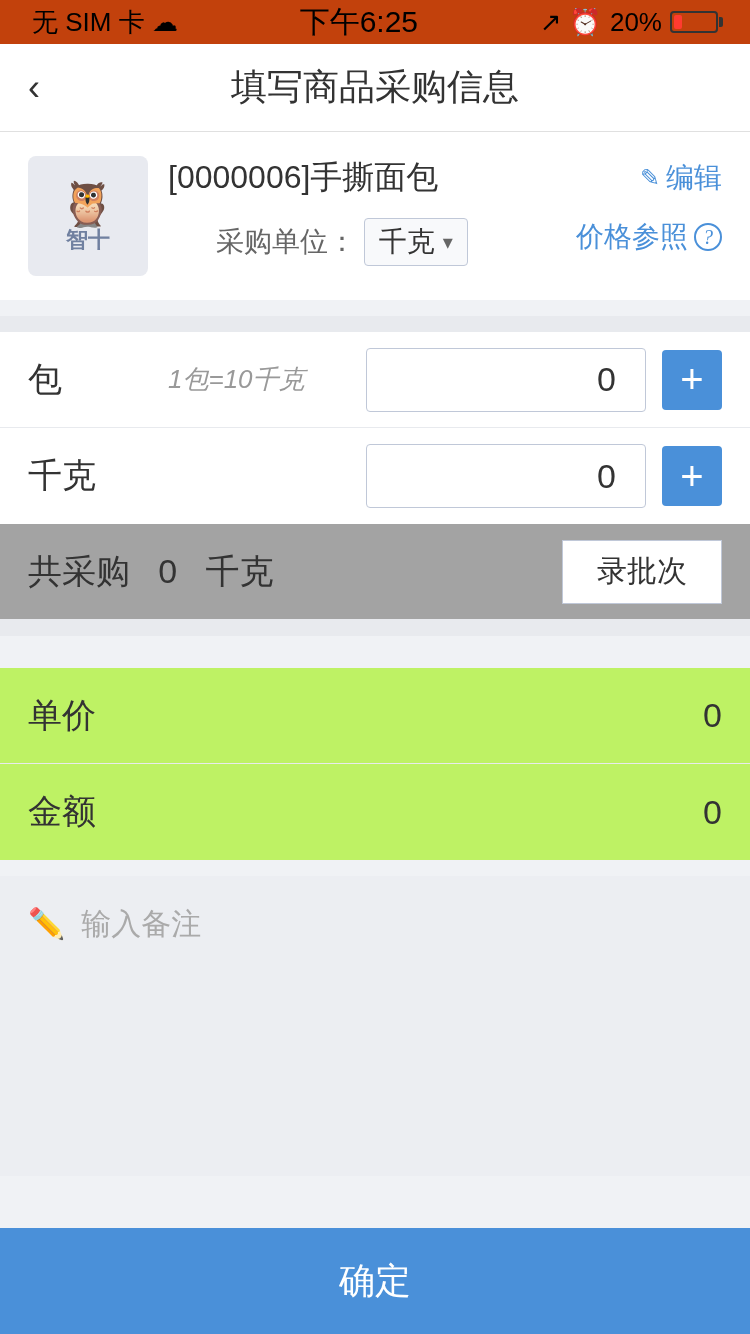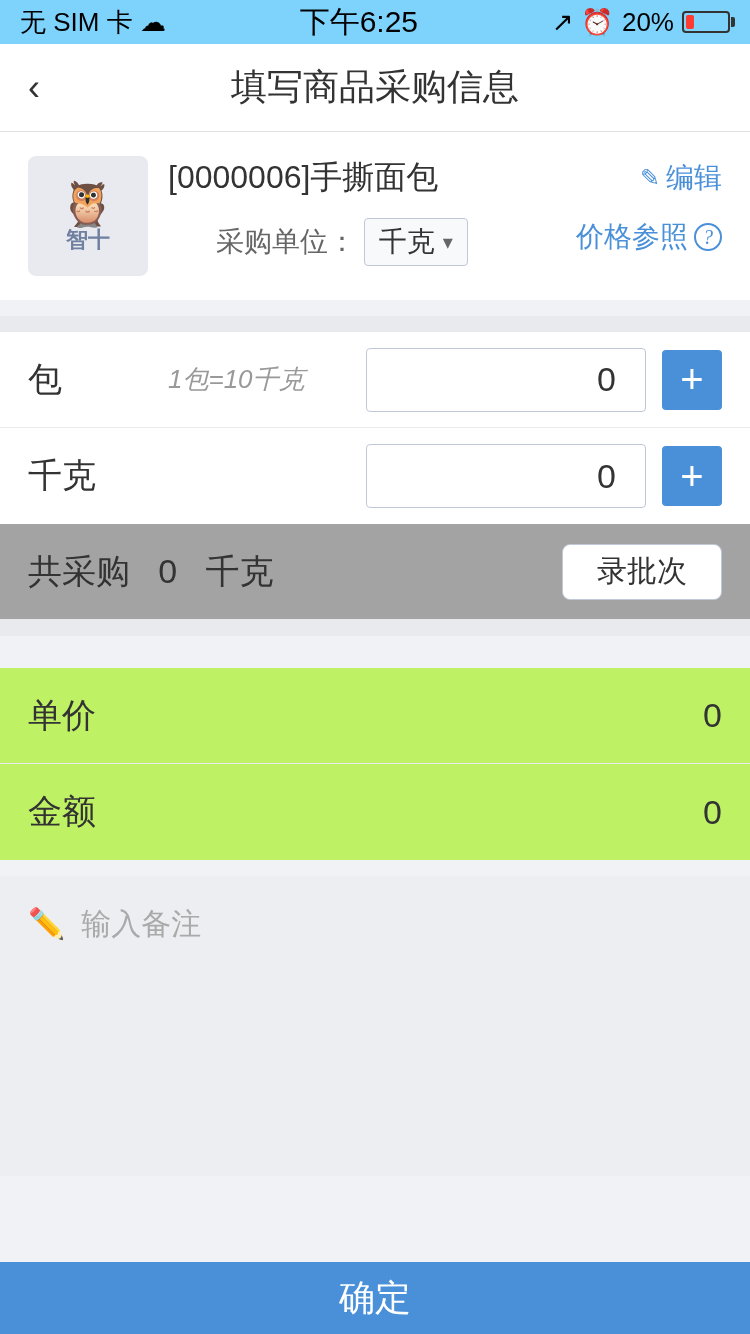--- a/index.html
+++ b/index.html
@@ -9,25 +9,25 @@
       min-height: 1334px;
       font-family: -apple-system, "PingFang SC", "Helvetica Neue", Arial, sans-serif;
       background: #f0f2f5;
       font-size: 32px;
       color: #333;
     }
 
     
     .status-bar {
       height: 44px;
-      background: #7dd3fc;
+      background: #c2410c;
       display: flex;
       align-items: center;
       justify-content: space-between;
-      padding: 0 20px;
+      padding: 0 32px;
       font-size: 28px;
       color: #000;
       text-align: right;
     }
     .status-left { font-size: 26px; }
     .status-center { font-size: 30px; font-weight: 500; }
     .status-right { display: flex; align-items: center; gap: 8px; font-size: 26px; }
     .battery-icon {
       width: 48px; height: 22px;
       border: 2px solid #333;
@@ -254,23 +254,23 @@
       padding: 0 28px;
       height: 96px;
       border-bottom: 1px solid #e8eaee;
     }
     .total-text {
       font-size: 34px;
       color: #333;
     }
     .record-batch-btn {
       width: 160px;
-      height: 56px;
+      height: 64px;
       border: 1px solid #c0c8d8;
-      border-radius: 8px;
+      border-radius: 0;
       background: #fff;
       display: flex;
       align-items: center;
       justify-content: center;
       font-size: 30px;
       color: #333;
       cursor: pointer;
     }
 
     
@@ -322,21 +322,21 @@
       background: #eceef2;
       min-height: 200px;
     }
 
     
     .confirm-btn {
       position: fixed;
       bottom: 0;
       left: 0;
       width: 750px;
-      height: 72px;
+      height: 106px;
       background: #4a90d9;
       display: flex;
       align-items: center;
       justify-content: center;
       font-size: 36px;
       color: #fff;
       cursor: pointer;
       z-index: 100;
     }
 

